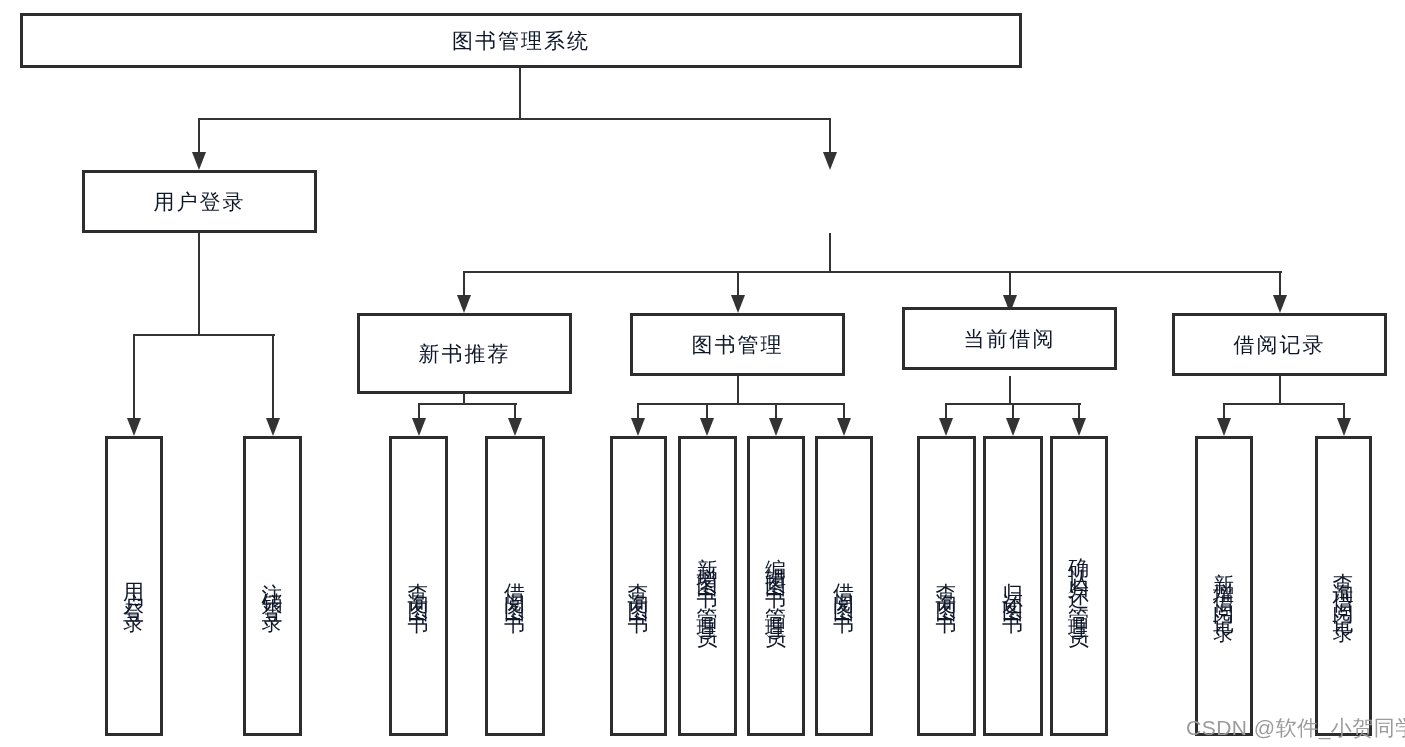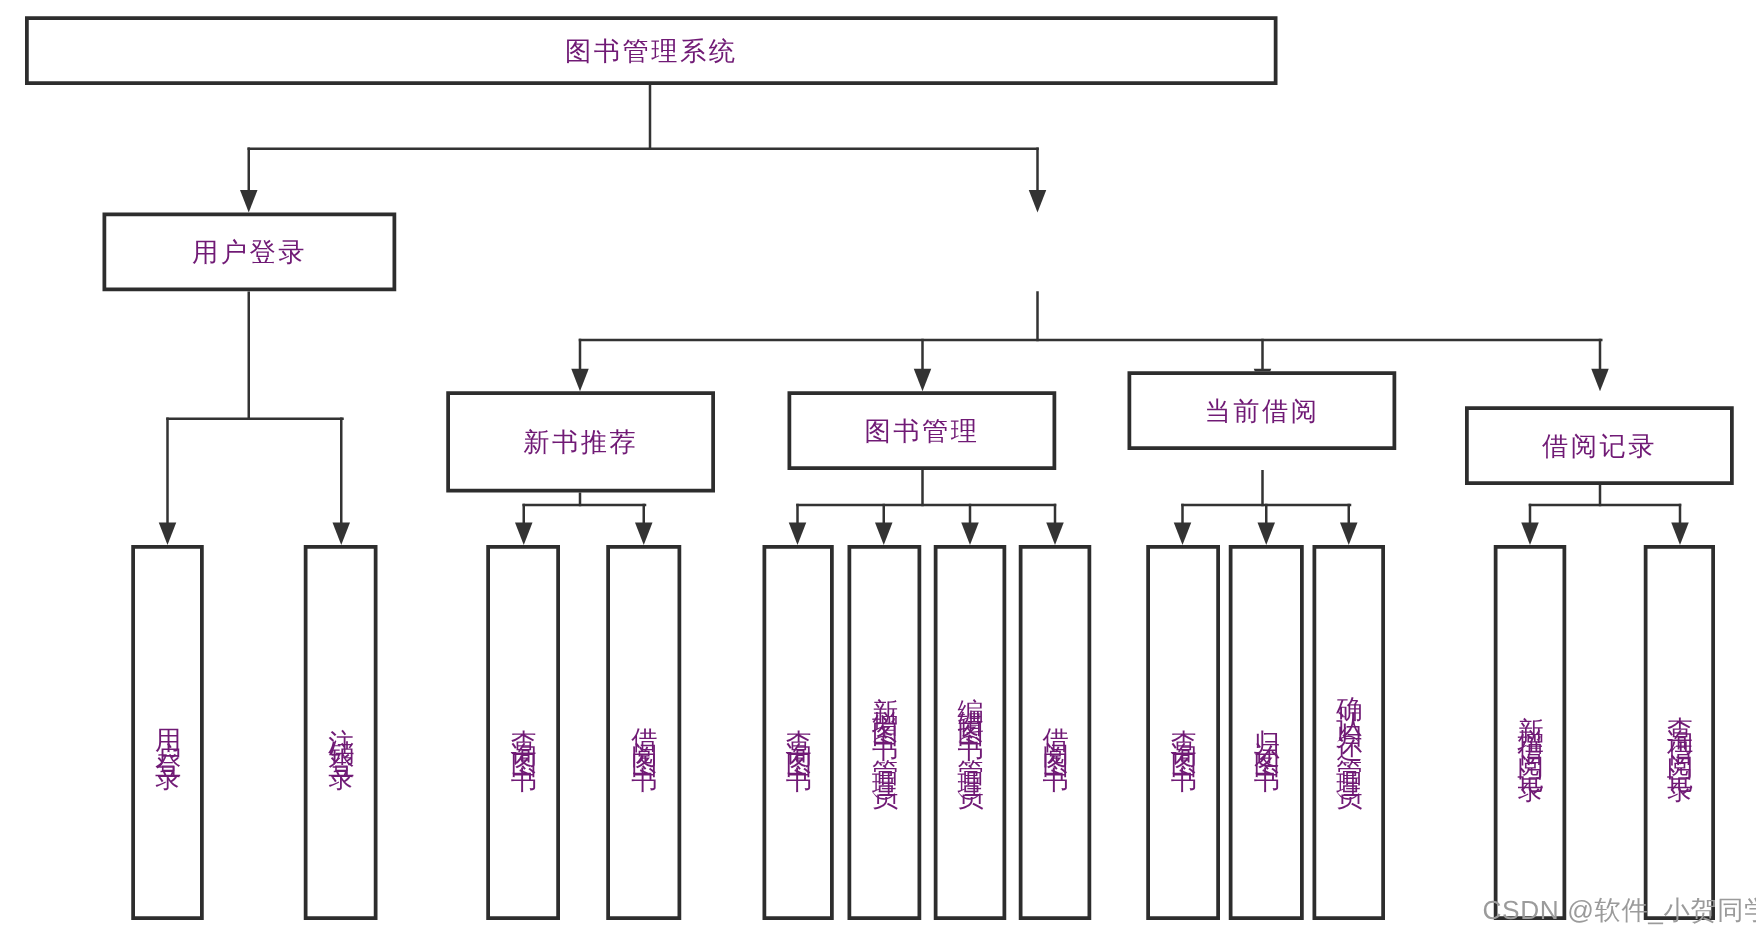--- a/index.html
+++ b/index.html
@@ -11,21 +11,21 @@
     overflow:hidden;
   }
   .box{
     position:absolute;
     background:#ffffff;
     border:3px solid #2d2d2d;
     box-sizing:border-box;
     display:flex;
     align-items:center;
     justify-content:center;
-    color:#701a75;
+    color:#0f172a;
     z-index:2;
   }
   .hlabel{
     font-size:21px;
     letter-spacing:2px;
     white-space:nowrap;
   }
   .vlabel{
     writing-mode:vertical-rl;
     text-orientation:mixed;
@@ -72,25 +72,25 @@
 
 
   <div class="box" style="left:357px;top:313px;width:215px;height:81px;">
     <span class="hlabel">新书推荐</span>
   </div>
 
   <div class="box" style="left:630px;top:313px;width:215px;height:63px;">
     <span class="hlabel">图书管理</span>
   </div>
 
-  <div class="box" style="left:902px;top:297px;width:215px;height:63px;">
+  <div class="box" style="left:902px;top:307px;width:215px;height:63px;">
     <span class="hlabel">当前借阅</span>
   </div>
 
-  <div class="box" style="left:1172px;top:313px;width:215px;height:63px;margin-top:12px;">
+  <div class="box" style="left:1172px;top:313px;width:215px;height:63px;">
     <span class="hlabel">借阅记录</span>
   </div>
 
   <div class="box" style="left:105px;top:436px;width:58px;height:300px;">
     <span class="vlabel">用户登录</span>
   </div>
   <div class="box" style="left:243px;top:436px;width:59px;height:300px;">
     <span class="vlabel">注销登录</span>
   </div>
 

